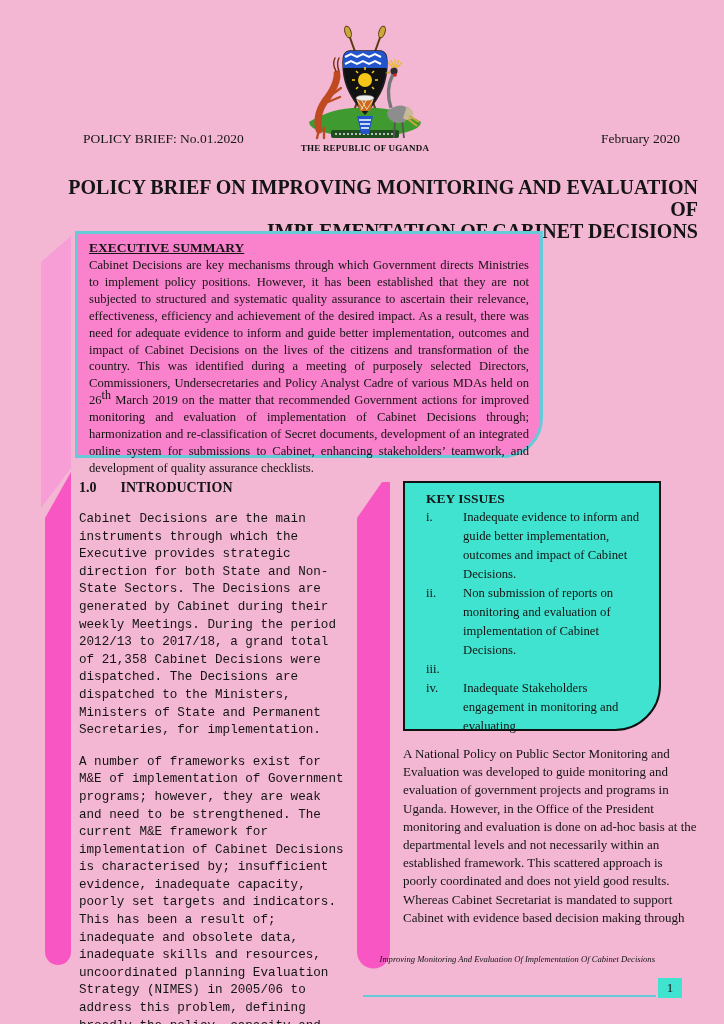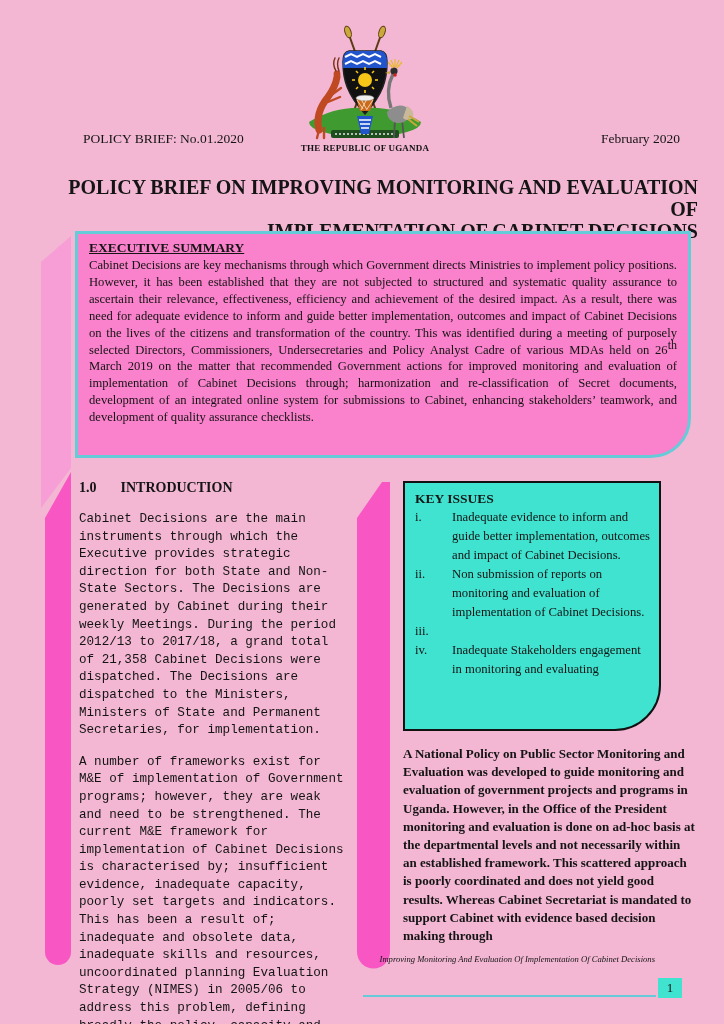--- a/index.html
+++ b/index.html
@@ -16,46 +16,46 @@
   .hdr-left{left:83px;top:131px;font-size:13.5px;}
   .hdr-right{right:44px;top:131px;font-size:13.5px;}
   .emblem{left:292px;top:24px;width:146px;height:120px;}
   .emblem-caption{left:262px;top:143px;width:206px;text-align:center;
     font-size:9px;font-weight:bold;letter-spacing:.2px;}
   
   .doc-title{left:62px;top:176px;width:636px;text-align:right;
     font-size:20px;font-weight:bold;line-height:22px;}
   
   .exec-box{
-    left:75px;top:231px;width:616px;height:227px;box-sizing:border-box;
+    left:75px;top:231px;width:468px;height:227px;box-sizing:border-box;
     background:#FA81CB;border:3px solid #66CBD9;
     border-bottom-right-radius:40px;
     padding:5px 11px 6px 11px;
   }
   .exec-heading{font-size:13.5px;font-weight:bold;text-decoration:underline;line-height:18px;}
   .exec-body{font-size:12.6px;line-height:16.9px;text-align:justify;}
   .exec-body sup{font-size:12px;line-height:0;}
   
   .left-col{left:79px;top:479px;width:268px;}
   .intro-heading{font-size:14px;font-weight:bold;line-height:18px;}
   .intro-heading .num{margin-right:24px;}
   .left-col p{margin:14px 0 0 0;font-size:12.6px;line-height:17.6px;text-align:left;font-family:Liberation Mono, monospace;}
   
   .key-box{
     left:403px;top:481px;width:258px;height:250px;box-sizing:border-box;
     background:#3FE3CF;border:2.5px solid #111;
     border-bottom-right-radius:46px;
-    padding:6px 8px 6px 10px;
+    padding:6px 8px 6px 21px;
   }
   .key-heading{font-size:13.5px;font-weight:bold;line-height:19px;}
   .key-item{display:flex;font-size:12.7px;line-height:19px;}
   .key-item .numeral{flex:0 0 37px;}
   .key-item .itext{flex:1;}
   
-  .right-col{left:403px;top:745px;width:294px;font-weight:bold;}
+  .right-col{left:403px;top:745px;width:294px;}
   .right-col p{margin:0;font-size:13px;line-height:18.2px;}
   
   .footer-text{left:363px;top:954px;width:292px;text-align:right;
     font-size:8.6px;font-style:italic;}
   .footer-rule{left:363px;top:995px;width:293px;height:2px;background:#66CBD9;}
   .footer-page{
     left:658px;top:978px;width:24px;height:20px;background:#3FE3CF;
     text-align:center;font-size:13px;line-height:20px;
   }
 </style>

